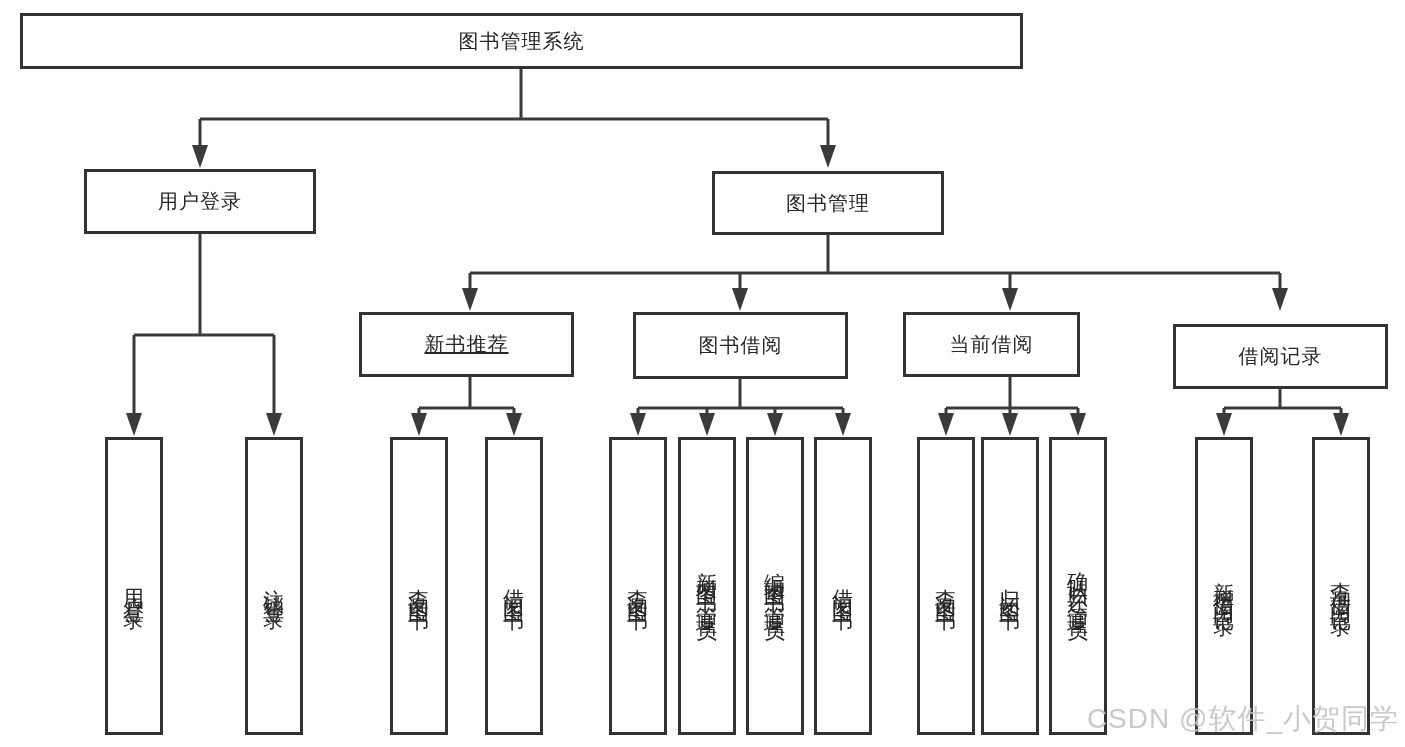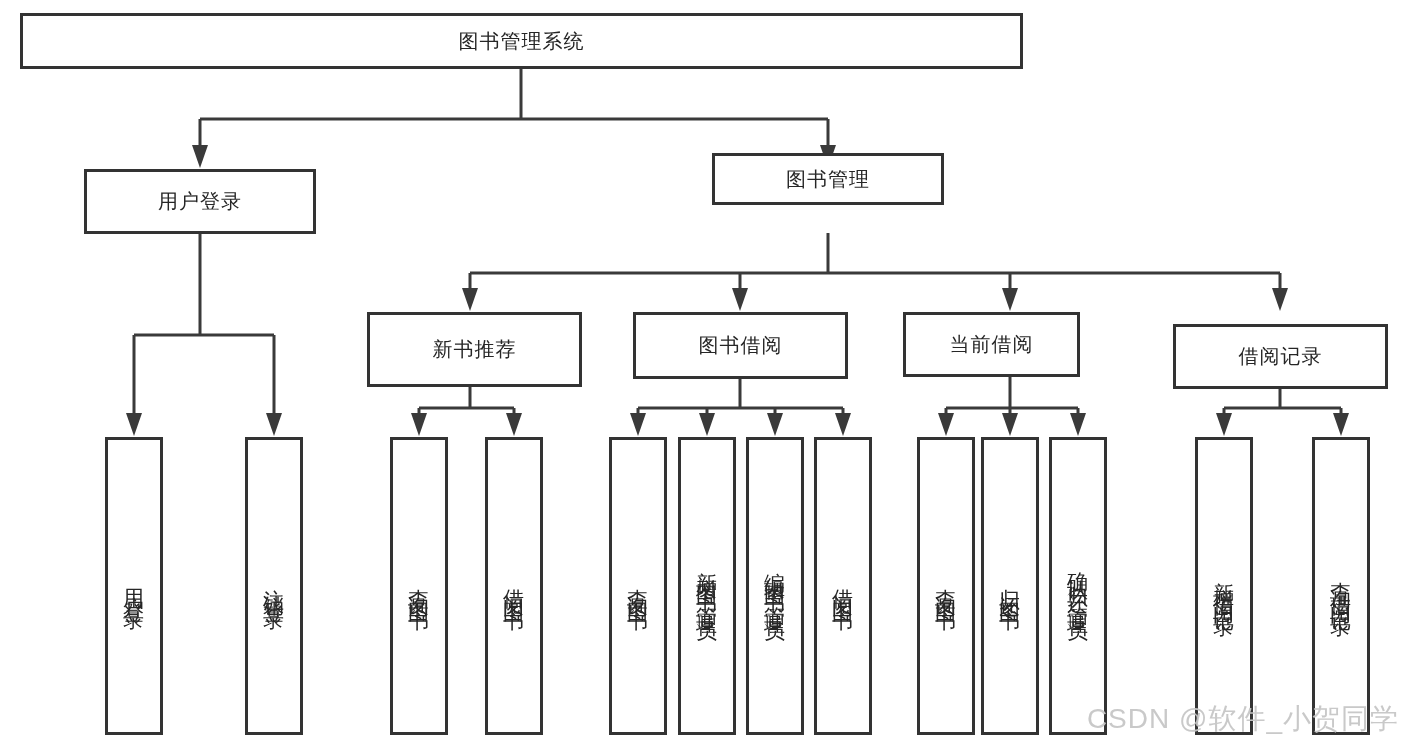--- a/index.html
+++ b/index.html
@@ -70,23 +70,23 @@
       <polygon points="1002,413 1018,413 1010,436"></polygon>
       <polygon points="1070,413 1086,413 1078,436"></polygon>
       <polygon points="1216,413 1232,413 1224,436"></polygon>
       <polygon points="1333,413 1349,413 1341,436"></polygon>
     </g>
   </svg>
 
   <div class="node hbox" style="left:20px; top:13px; width:1003px; height:56px;">图书管理系统</div>
 
   <div class="node hbox" style="left:84px; top:169px; width:232px; height:65px;">用户登录</div>
-  <div class="node hbox" style="left:712px; top:153px; width:232px; height:52px;">图书管理</div>
+  <div class="node hbox" style="left:712px; top:171px; width:232px; height:64px;">图书管理</div>
 
-  <div class="node hbox" style="left:367px; top:312px; width:215px; height:75px;">新书推荐</div>
+  <div class="node hbox" style="left:359px; top:312px; width:215px; height:65px;text-decoration:underline;">新书推荐</div>
   <div class="node hbox" style="left:633px; top:312px; width:215px; height:67px;">图书借阅</div>
   <div class="node hbox" style="left:903px; top:312px; width:177px; height:65px;">当前借阅</div>
   <div class="node hbox" style="left:1173px; top:312px; width:215px; height:65px;margin-top:12px;">借阅记录</div>
 
   <div class="node vbox" style="left:105px; top:437px; width:58px; height:298px;">用户登录</div>
   <div class="node vbox" style="left:245px; top:437px; width:58px; height:298px;">注销登录</div>
 
   <div class="node vbox" style="left:390px; top:437px; width:58px; height:298px;">查询图书</div>
   <div class="node vbox" style="left:485px; top:437px; width:58px; height:298px;">借阅图书</div>
 

